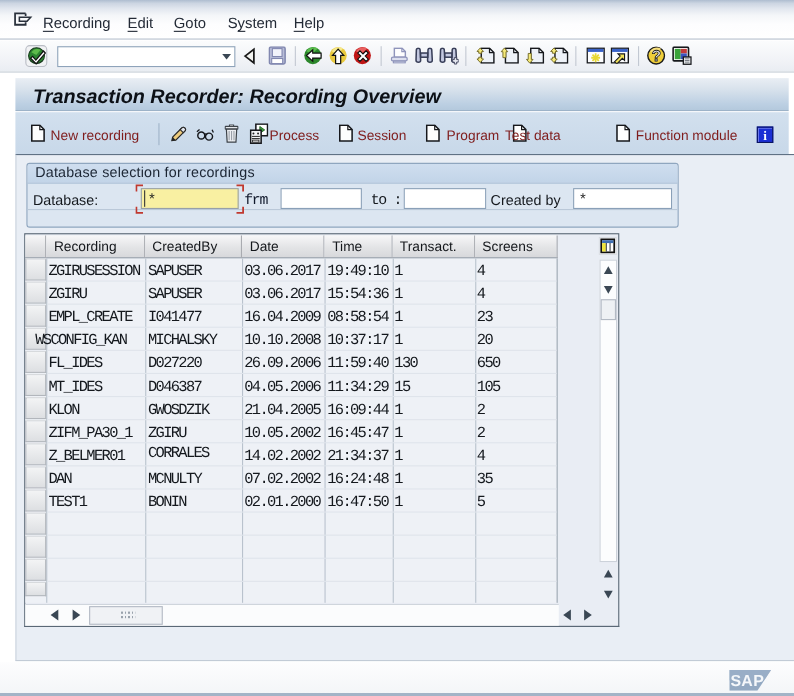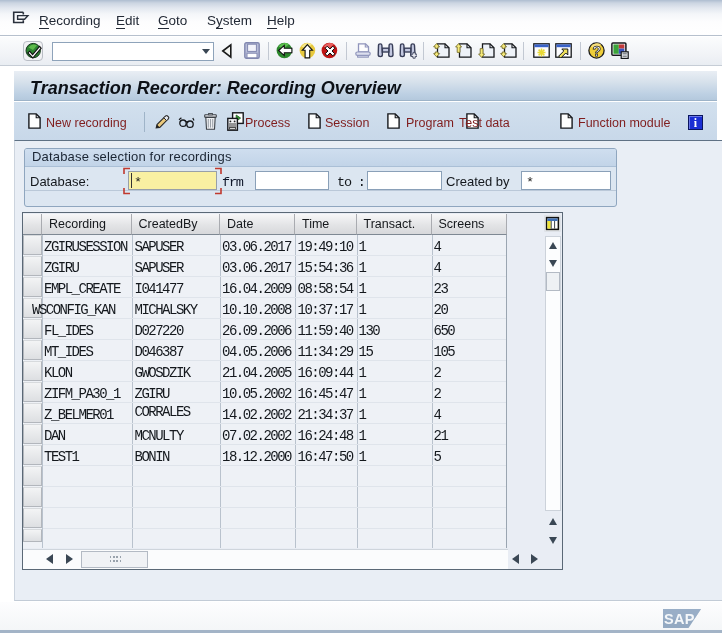--- a/index.html
+++ b/index.html
@@ -344,26 +344,26 @@
 <div class="a dtxt" style="left:297.5px;top:404.5px">21:34:37</div>
 <div class="a dtxt" style="left:358.5px;top:404.5px">1</div>
 <div class="a dtxt" style="left:433.5px;top:404.5px">4</div>
 <div class="a selcell" style="top:424px;height:20px"></div>
 <div class="a" style="left:43px;top:444px;width:463px;height:1px;background:#dfe4eb"></div>
 <div class="a dtxt" style="left:44px;top:425.5px">DAN</div>
 <div class="a dtxt" style="left:134.5px;top:425.5px">MCNULTY</div>
 <div class="a dtxt" style="left:222px;top:425.5px">07.02.2002</div>
 <div class="a dtxt" style="left:297.5px;top:425.5px">16:24:48</div>
 <div class="a dtxt" style="left:358.5px;top:425.5px">1</div>
-<div class="a dtxt" style="left:433.5px;top:425.5px">21</div>
+<div class="a dtxt" style="left:433.5px;top:425.5px">35</div>
 <div class="a selcell" style="top:445px;height:20px"></div>
 <div class="a" style="left:43px;top:465px;width:463px;height:1px;background:#dfe4eb"></div>
 <div class="a dtxt" style="left:44px;top:446.5px">TEST1</div>
 <div class="a dtxt" style="left:134.5px;top:446.5px">BONIN</div>
-<div class="a dtxt" style="left:222px;top:446.5px">18.12.2000</div>
+<div class="a dtxt" style="left:222px;top:446.5px">02.01.2000</div>
 <div class="a dtxt" style="left:297.5px;top:446.5px">16:47:50</div>
 <div class="a dtxt" style="left:358.5px;top:446.5px">1</div>
 <div class="a dtxt" style="left:433.5px;top:446.5px">5</div>
 <div class="a selcell" style="top:466px;height:20px"></div>
 <div class="a" style="left:43px;top:486px;width:463px;height:1px;background:#dfe4eb"></div>
 <div class="a selcell" style="top:487px;height:20px"></div>
 <div class="a" style="left:43px;top:507px;width:463px;height:1px;background:#dfe4eb"></div>
 <div class="a selcell" style="top:508px;height:20px"></div>
 <div class="a" style="left:43px;top:528px;width:463px;height:1px;background:#dfe4eb"></div>
 <div class="a selcell" style="top:529px;height:13px"></div>

